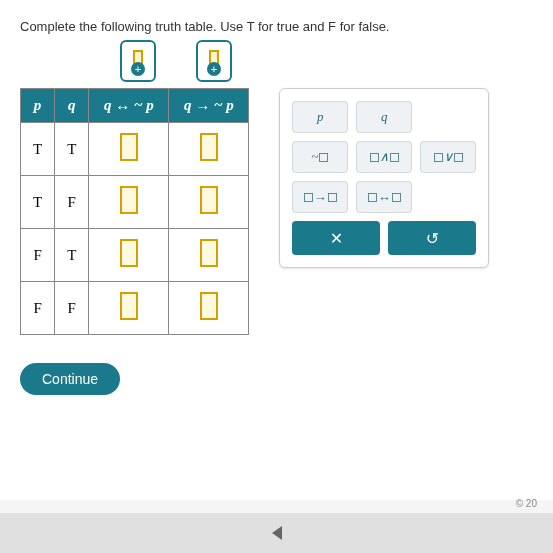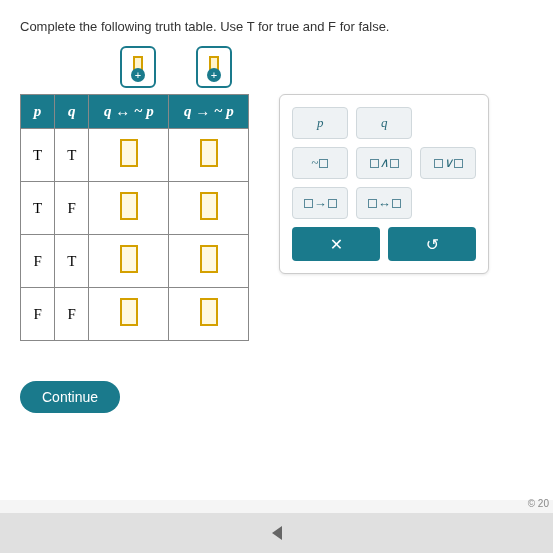--- a/index.html
+++ b/index.html
@@ -1,39 +1,39 @@
 <!DOCTYPE html>
 <html><head>
 <meta charset="utf-8">
 <style>
 * { box-sizing: border-box; margin: 0; padding: 0; }
 body { font-family: Arial, sans-serif; background: #f5f5f5; width: 553px; height: 553px; overflow: hidden; position: relative; }
 .page { background: #fff; padding: 18px 20px; min-height: 500px; }
-.instructions { font-size: 13px; color: #333; margin-bottom: 10px; line-height: 1.4; }
+.instructions { font-size: 13px; color: #333; margin-bottom: 4px; line-height: 1.4; }
 .tools-row { display: flex; gap: 40px; margin-left: 100px; margin-bottom: 6px; }
 .col-tool { width: 36px; height: 42px; border: 2px solid #1a7a8c; border-radius: 6px; display:flex; align-items:center; justify-content:center; background:#fff; position:relative; }
 .col-tool::after { content:'+'; color:#fff; background:#1a7a8c; width:14px;height:14px;border-radius:50%;font-size:11px;display:flex;align-items:center;justify-content:center;position:absolute;bottom:4px;}
 .col-tool .bar { width:10px;height:22px;border:2px solid #d4a000;background:#fff4cc;}
 .main-row { display: flex; gap: 30px; align-items: flex-start; }
 table.truth { border-collapse: collapse; }
 table.truth th, table.truth td { border: 1px solid #888; text-align: center; vertical-align: middle; }
 table.truth th { background: #1a7a8c; color: #fff; font-weight: bold; font-style: italic; font-family: 'Times New Roman', serif; padding: 8px 10px; font-size: 15px; }
 table.truth th.wide { min-width: 80px; }
 table.truth td { padding: 10px 12px; font-size: 15px; font-family: 'Times New Roman', serif; }
 .slot { display:inline-block; width: 18px; height: 28px; border: 2px solid #d4a000; background: #fff9e0; }
 .palette { border: 1px solid #ccc; border-radius: 6px; padding: 12px; background: #fff; box-shadow: 0 1px 3px rgba(0,0,0,.1); width: 210px; }
 .prow { display: flex; gap: 8px; margin-bottom: 8px; }
 .pbtn { flex:1; background: #eef2f4; border: 1px solid #d0d8dc; border-radius: 4px; height: 32px; display:flex;align-items:center;justify-content:center; font-family:'Times New Roman',serif; font-style:italic; font-size:13px; color:#2a6a7a; cursor:pointer;}
 .pbtn .sq { width:9px;height:9px;border:1.5px solid #5a8a9a;display:inline-block;margin:0 1px;}
 .actrow { display:flex; gap:8px; margin-top:4px;}
 .actbtn { flex:1; background:#1a7a8c; color:#fff; border:none; border-radius:4px; height:34px; display:flex;align-items:center;justify-content:center; font-size:16px; cursor:pointer;}
-.continue { margin-top: 40px; background:#1a7a8c;color:#fff;border:none;border-radius:18px;padding:8px 22px;font-size:14px;cursor:pointer;text-align:center;}
+.continue { margin-top: 28px; background:#1a7a8c;color:#fff;border:none;border-radius:18px;padding:8px 22px;font-size:14px;cursor:pointer;text-align:center;}
 .footer { position:absolute;bottom:0;left:0;right:0;height:40px;background:#e0e0e0;display:flex;align-items:center;justify-content:center;}
 .footer .tri { width:0;height:0;border-top:7px solid transparent;border-bottom:7px solid transparent;border-right:10px solid #666;}
-.copyright { position:absolute; right:4px; bottom:44px; font-size:10px; color:#888;text-align:center;}
+.copyright { position:absolute; right:16px; bottom:44px; font-size:10px; color:#888;text-align:center;}
 </style>
 </head>
 <body>
 
 <div class="page">
   <div class="instructions">
     <div>Complete the following truth table. Use T for true and F for false.</div>
   </div>
 
   <div class="tools-row">

